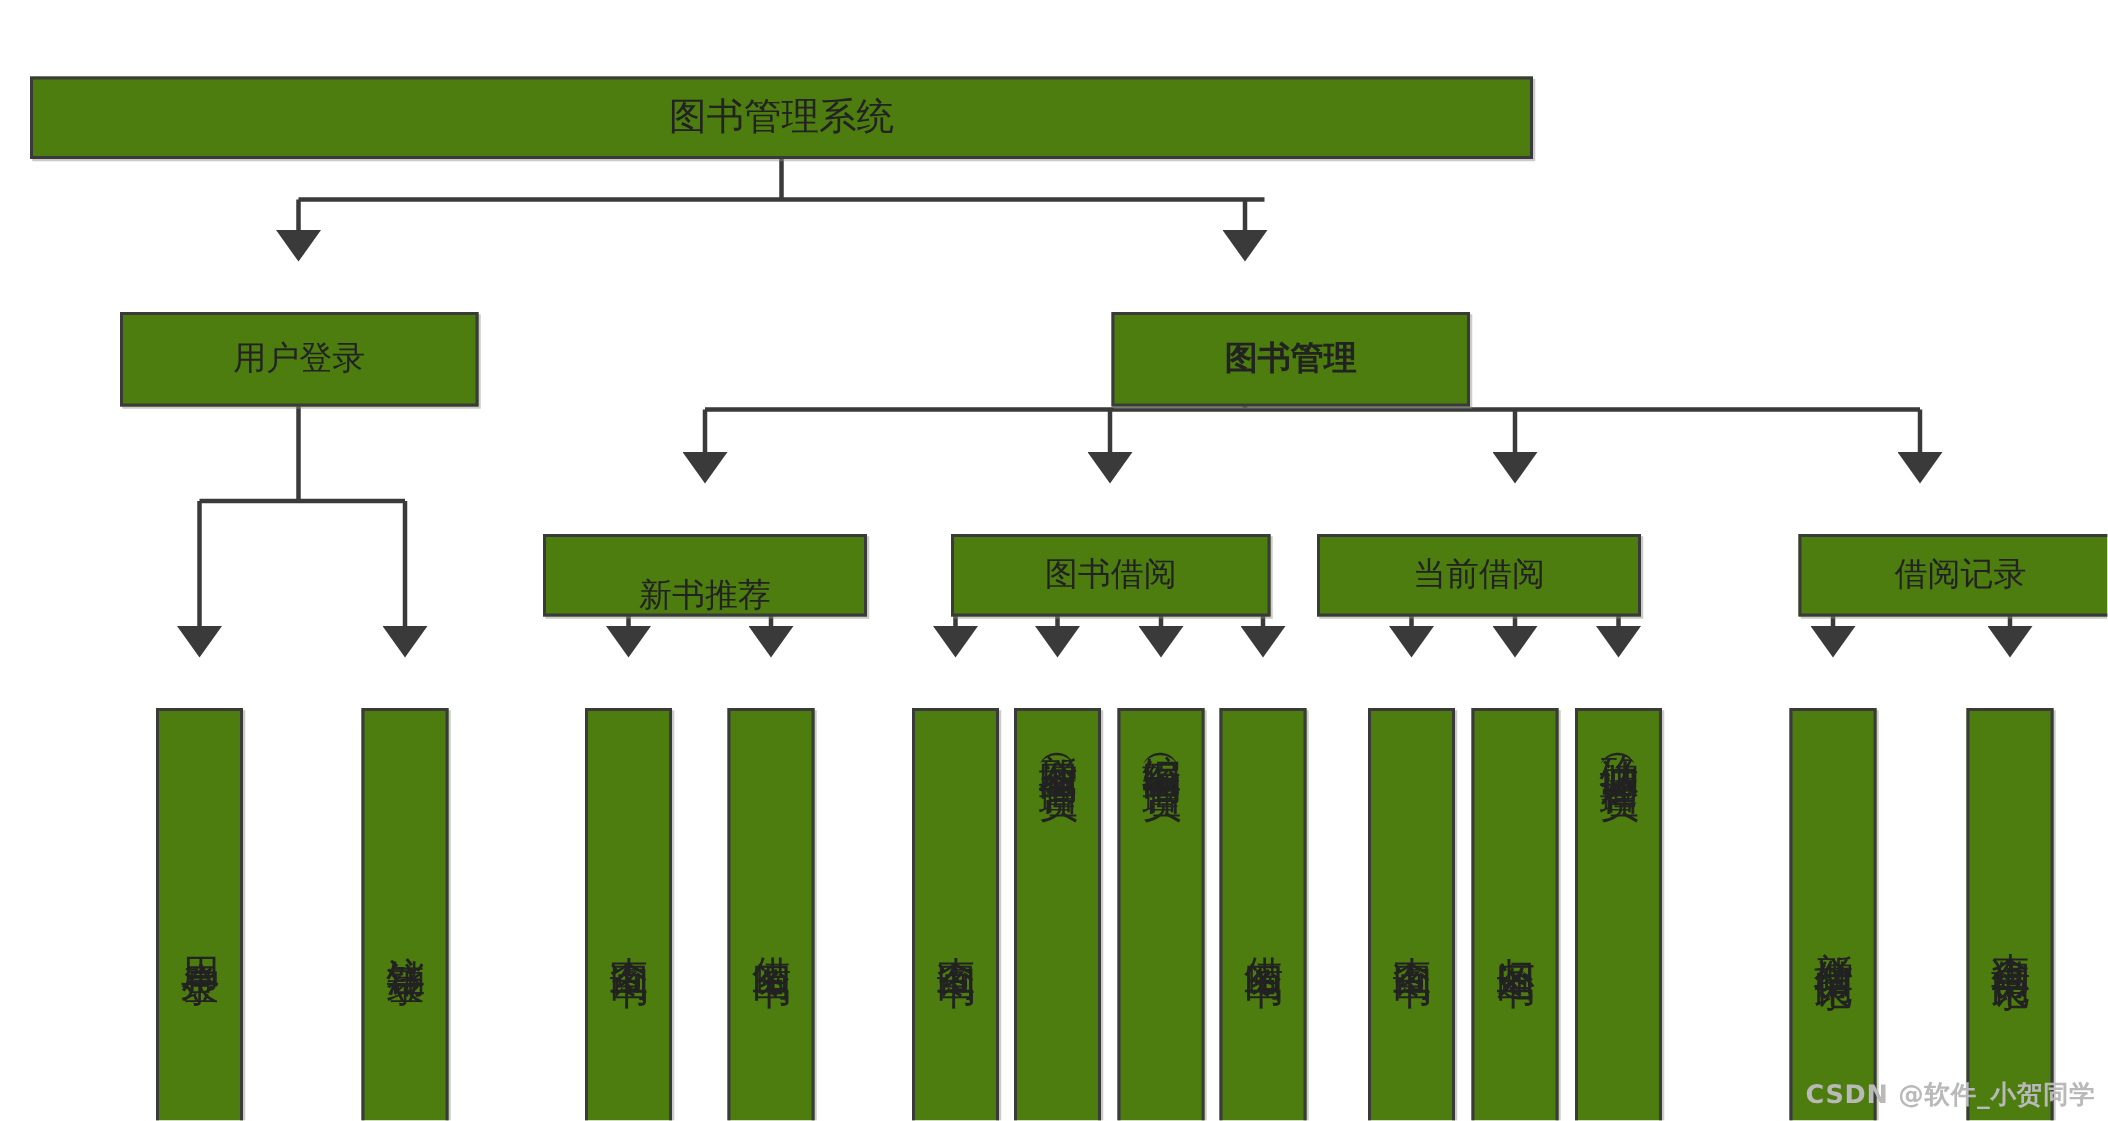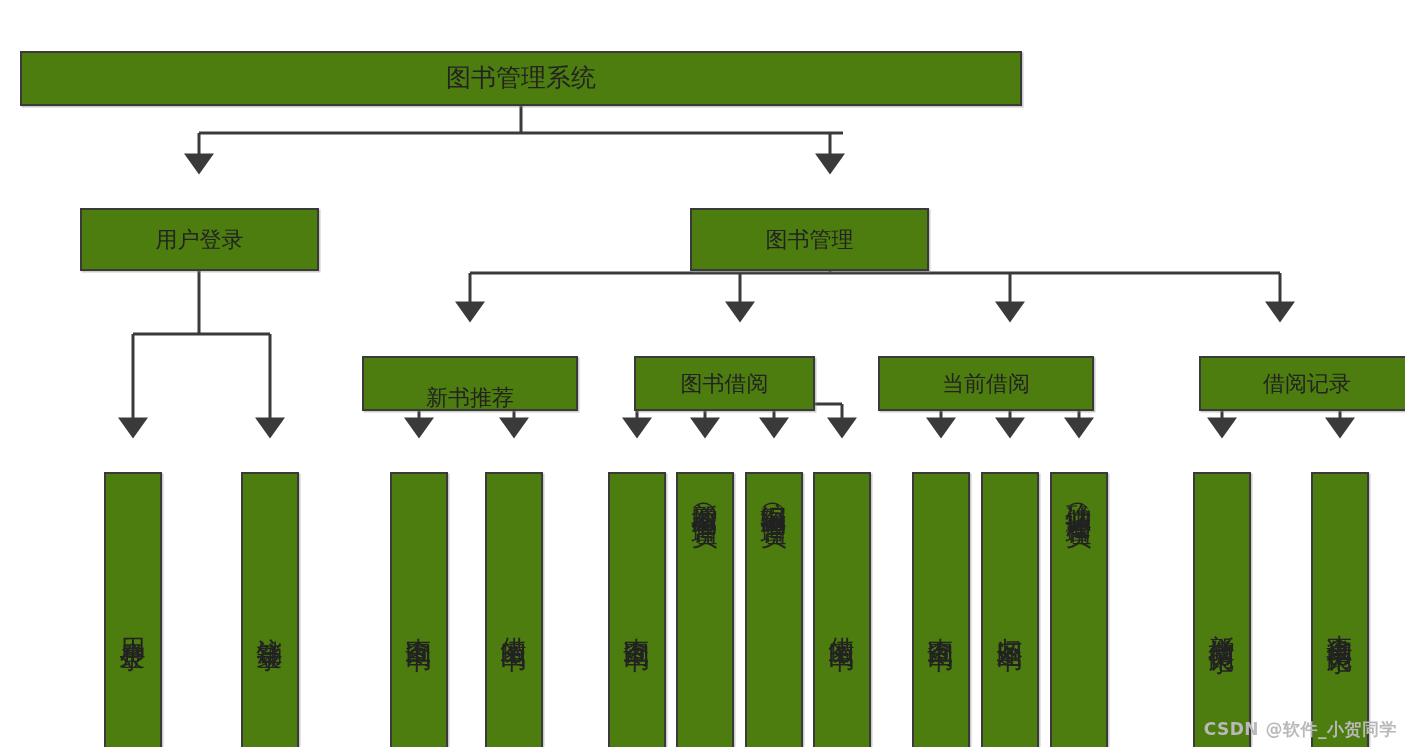--- a/index.html
+++ b/index.html
@@ -157,28 +157,28 @@
     </g>
   </svg>
 
   <div class="node node-root">
     <span class="label">图书管理系统</span>
   </div>
 
   <div class="node node-l1" style="left:80px; width:239px;">
     <span class="label">用户登录</span>
   </div>
-  <div class="node node-l1" style="left:690px; width:239px;">
+  <div class="node node-l1" style="left:741px; width:239px;font-weight:bold;">
     <span class="label">图书管理</span>
   </div>
 
   <div class="node node-l2" style="left:362px; width:216px;align-items:flex-end;">
     <span class="label">新书推荐</span>
   </div>
-  <div class="node node-l2" style="left:634px; width:181px;">
+  <div class="node node-l2" style="left:634px; width:213px;">
     <span class="label">图书借阅</span>
   </div>
   <div class="node node-l2" style="left:878px; width:216px;">
     <span class="label">当前借阅</span>
   </div>
   <div class="node node-l2" style="left:1199px; width:216px;">
     <span class="label">借阅记录</span>
   </div>
 
   <div class="node node-leaf align-middle" style="left:104px;">

